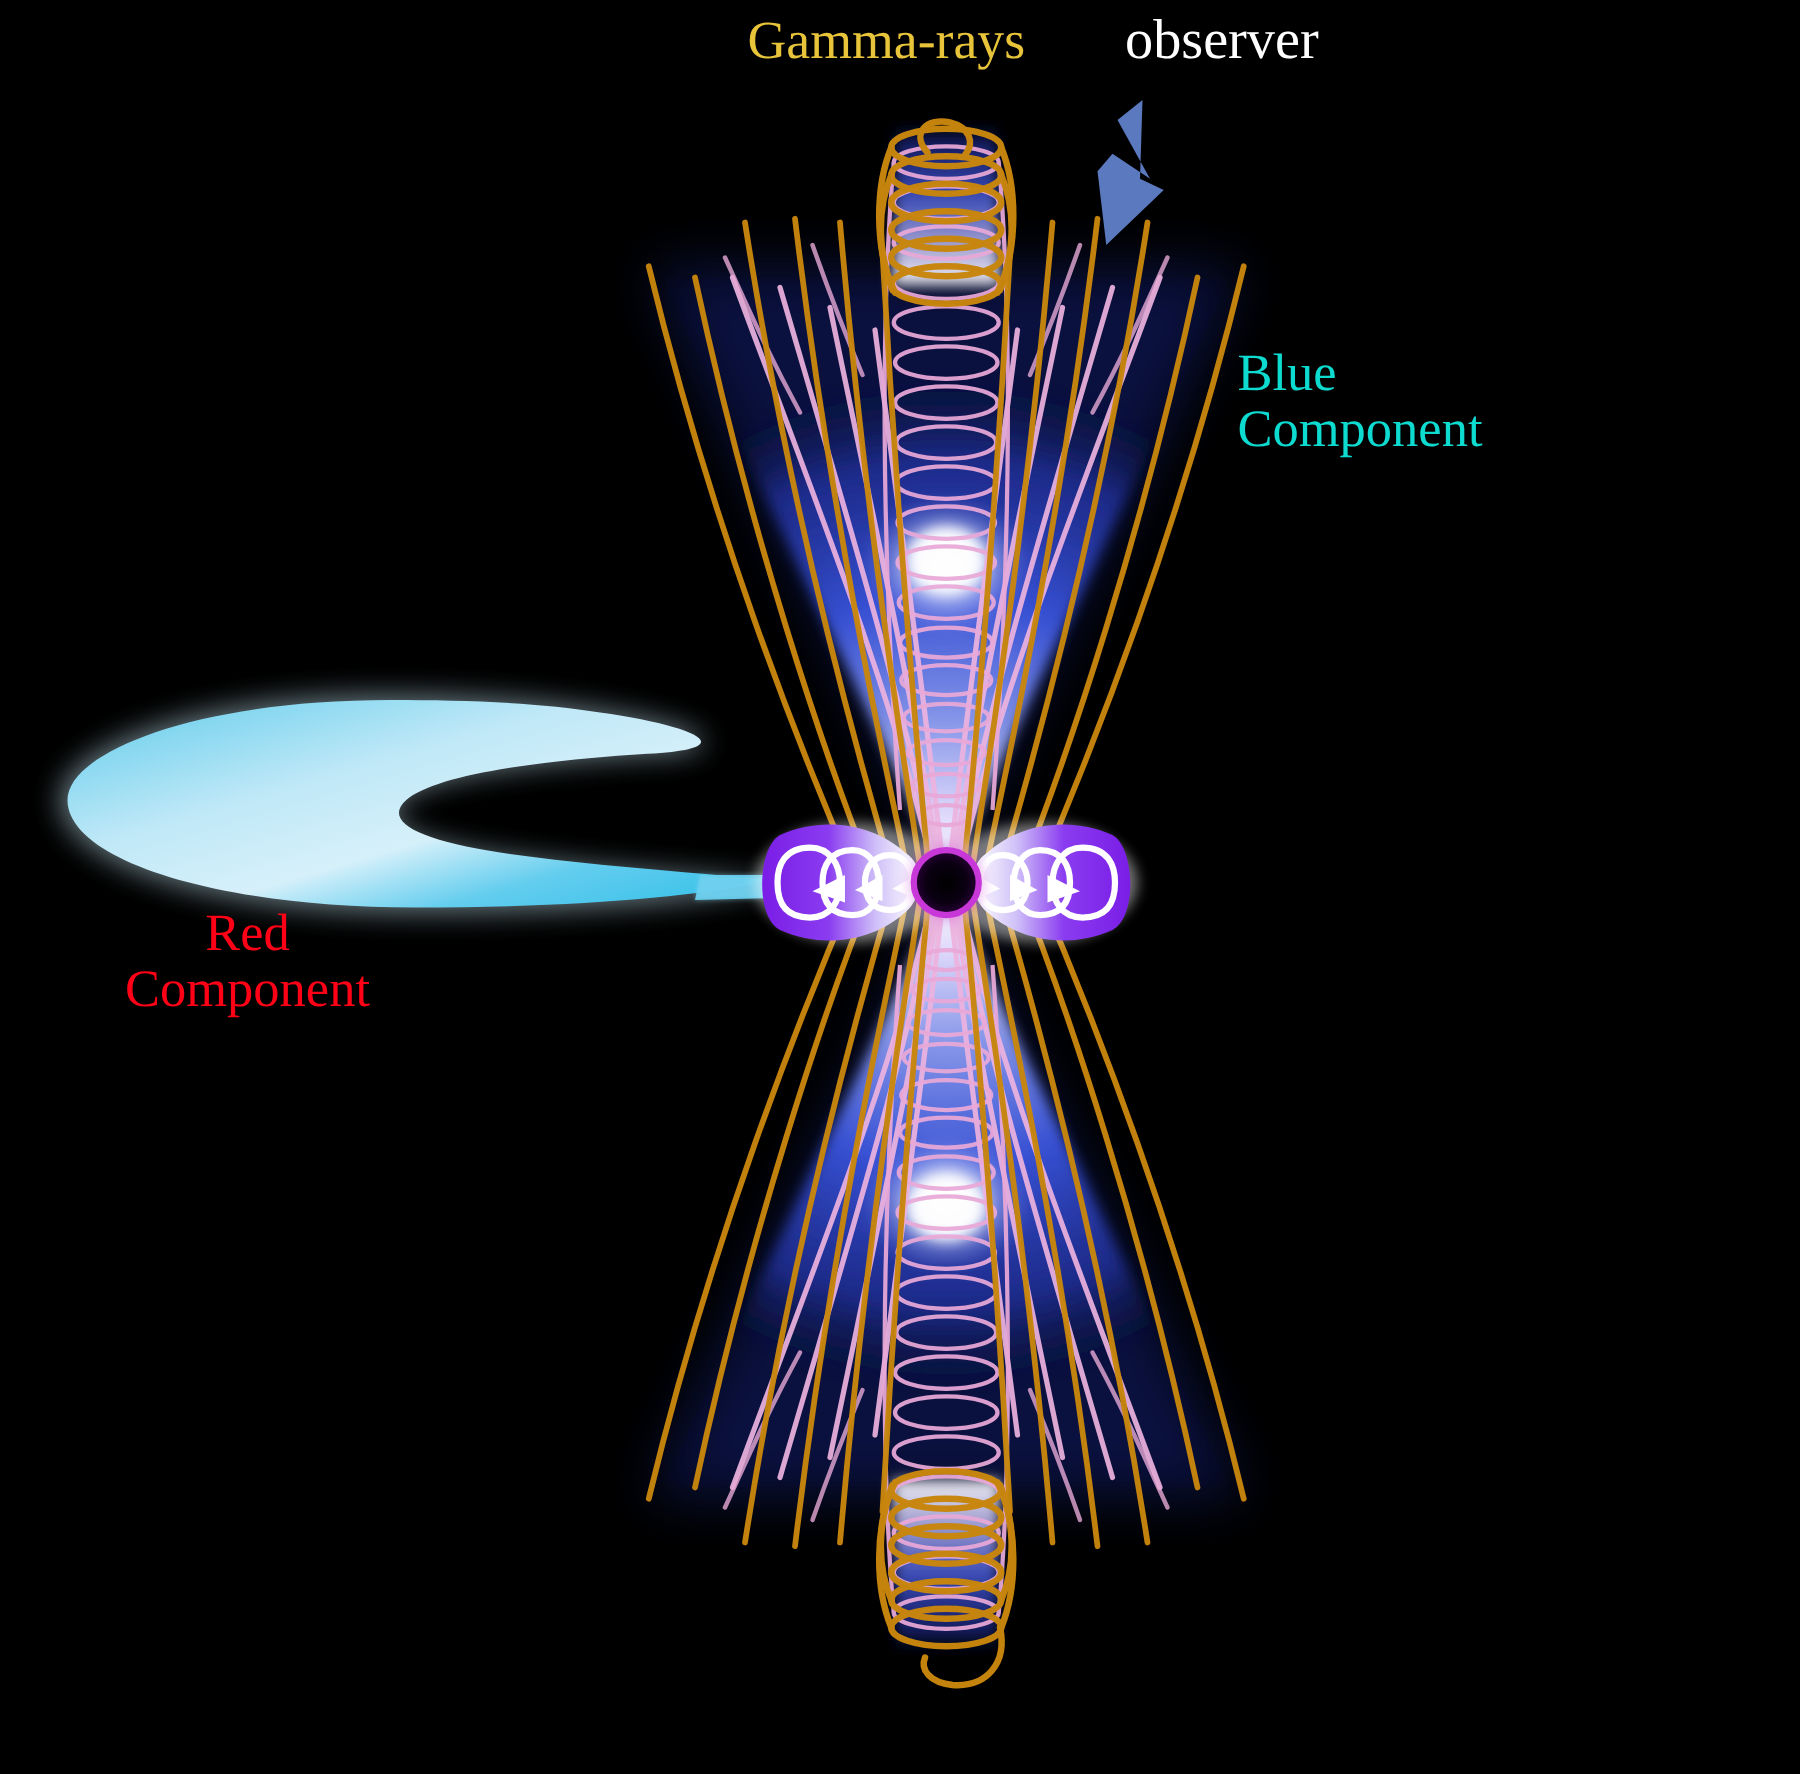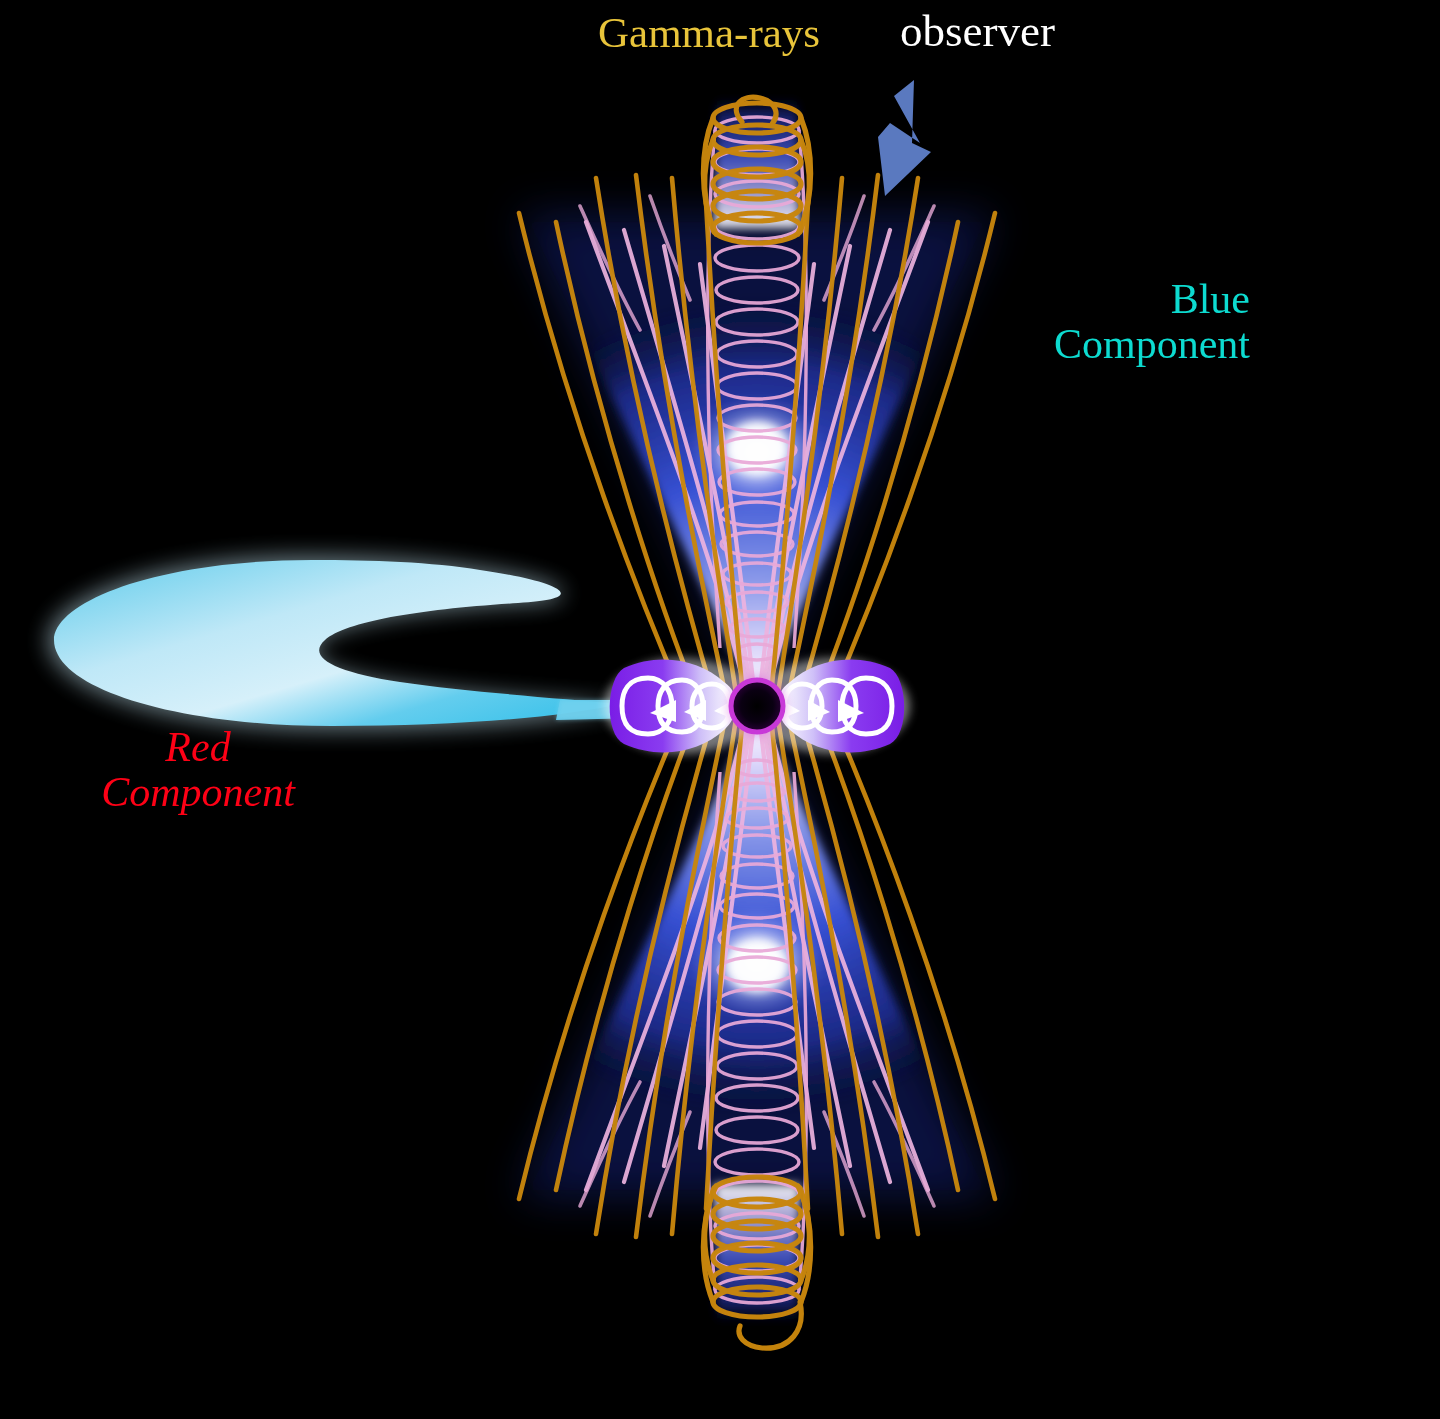--- a/index.html
+++ b/index.html
@@ -43,31 +43,30 @@
     left: 900px;
     top: 8px;
     font-size: 45px;
     color: #ffffff;
   }
   #label-blue-component {
     left: 990px;
     top: 277px;
     font-size: 42px;
     color: #0ddbd0;
-    text-align: right;
+    text-align: left;
     width: 260px;
   }
   #label-red-component {
     left: 78px;
     top: 725px;
     font-size: 42px;
     color: #fe0116;
     text-align: center;
     width: 240px;
-    font-style: italic;
   }
 </style>
 </head>
 <body>
 
 <div id="scene">
 
   <svg class="layer" viewBox="0 0 1440 1419">
     <defs>
 

